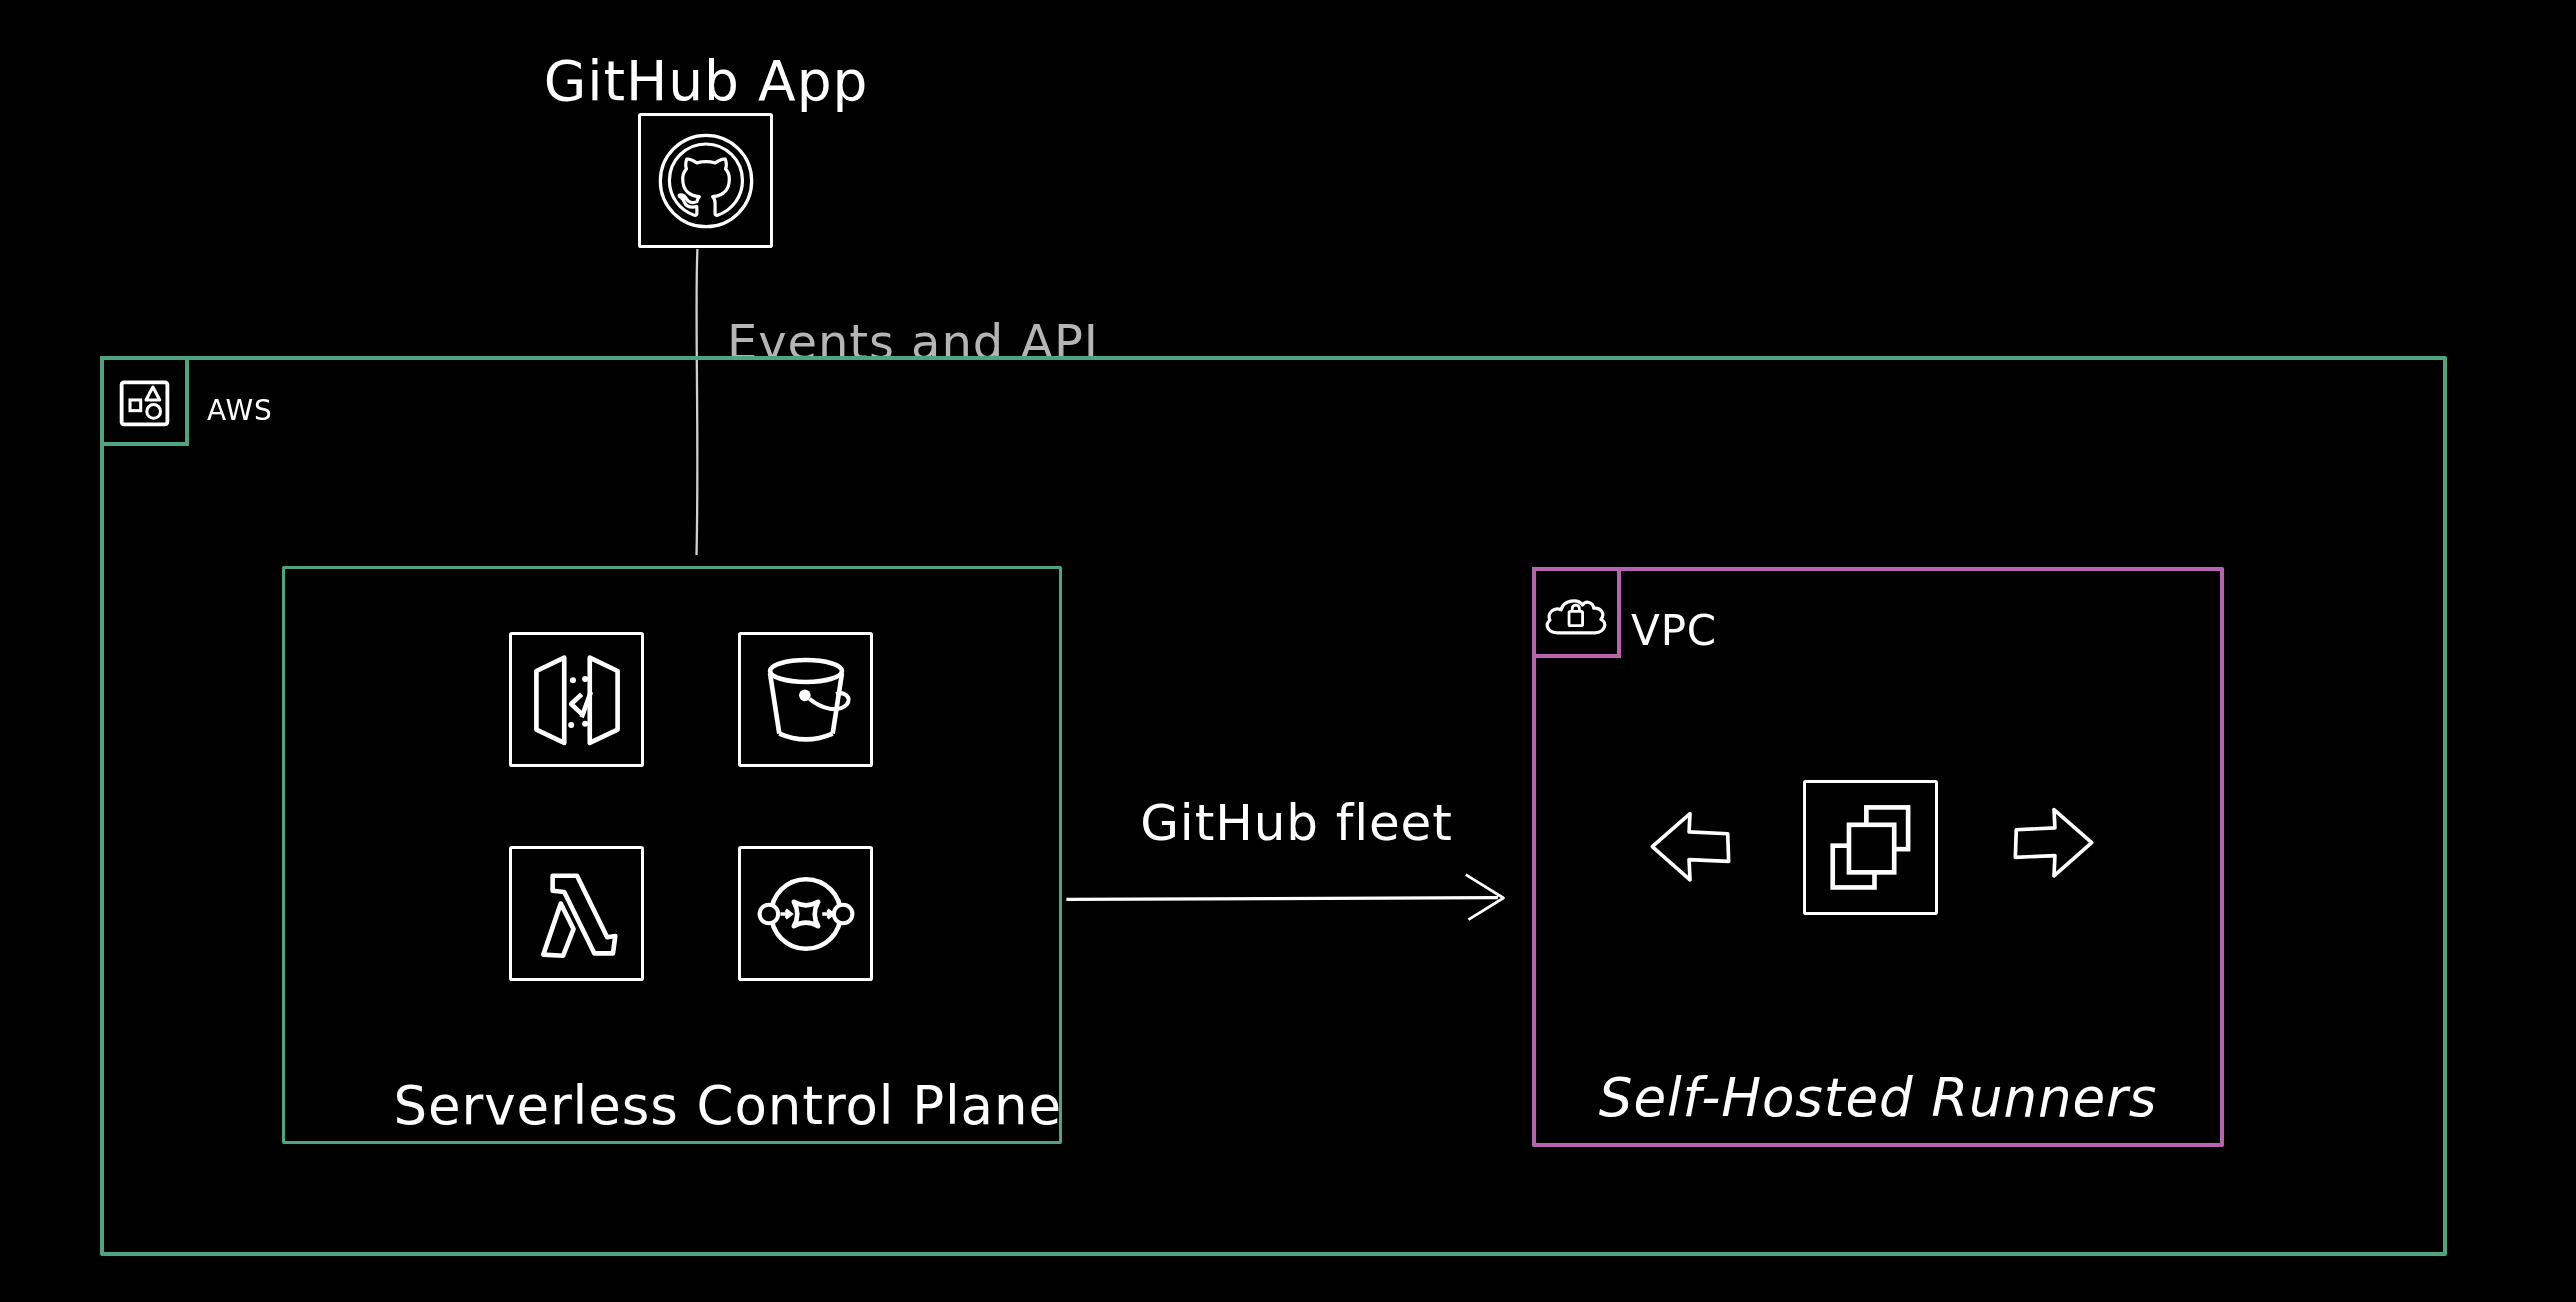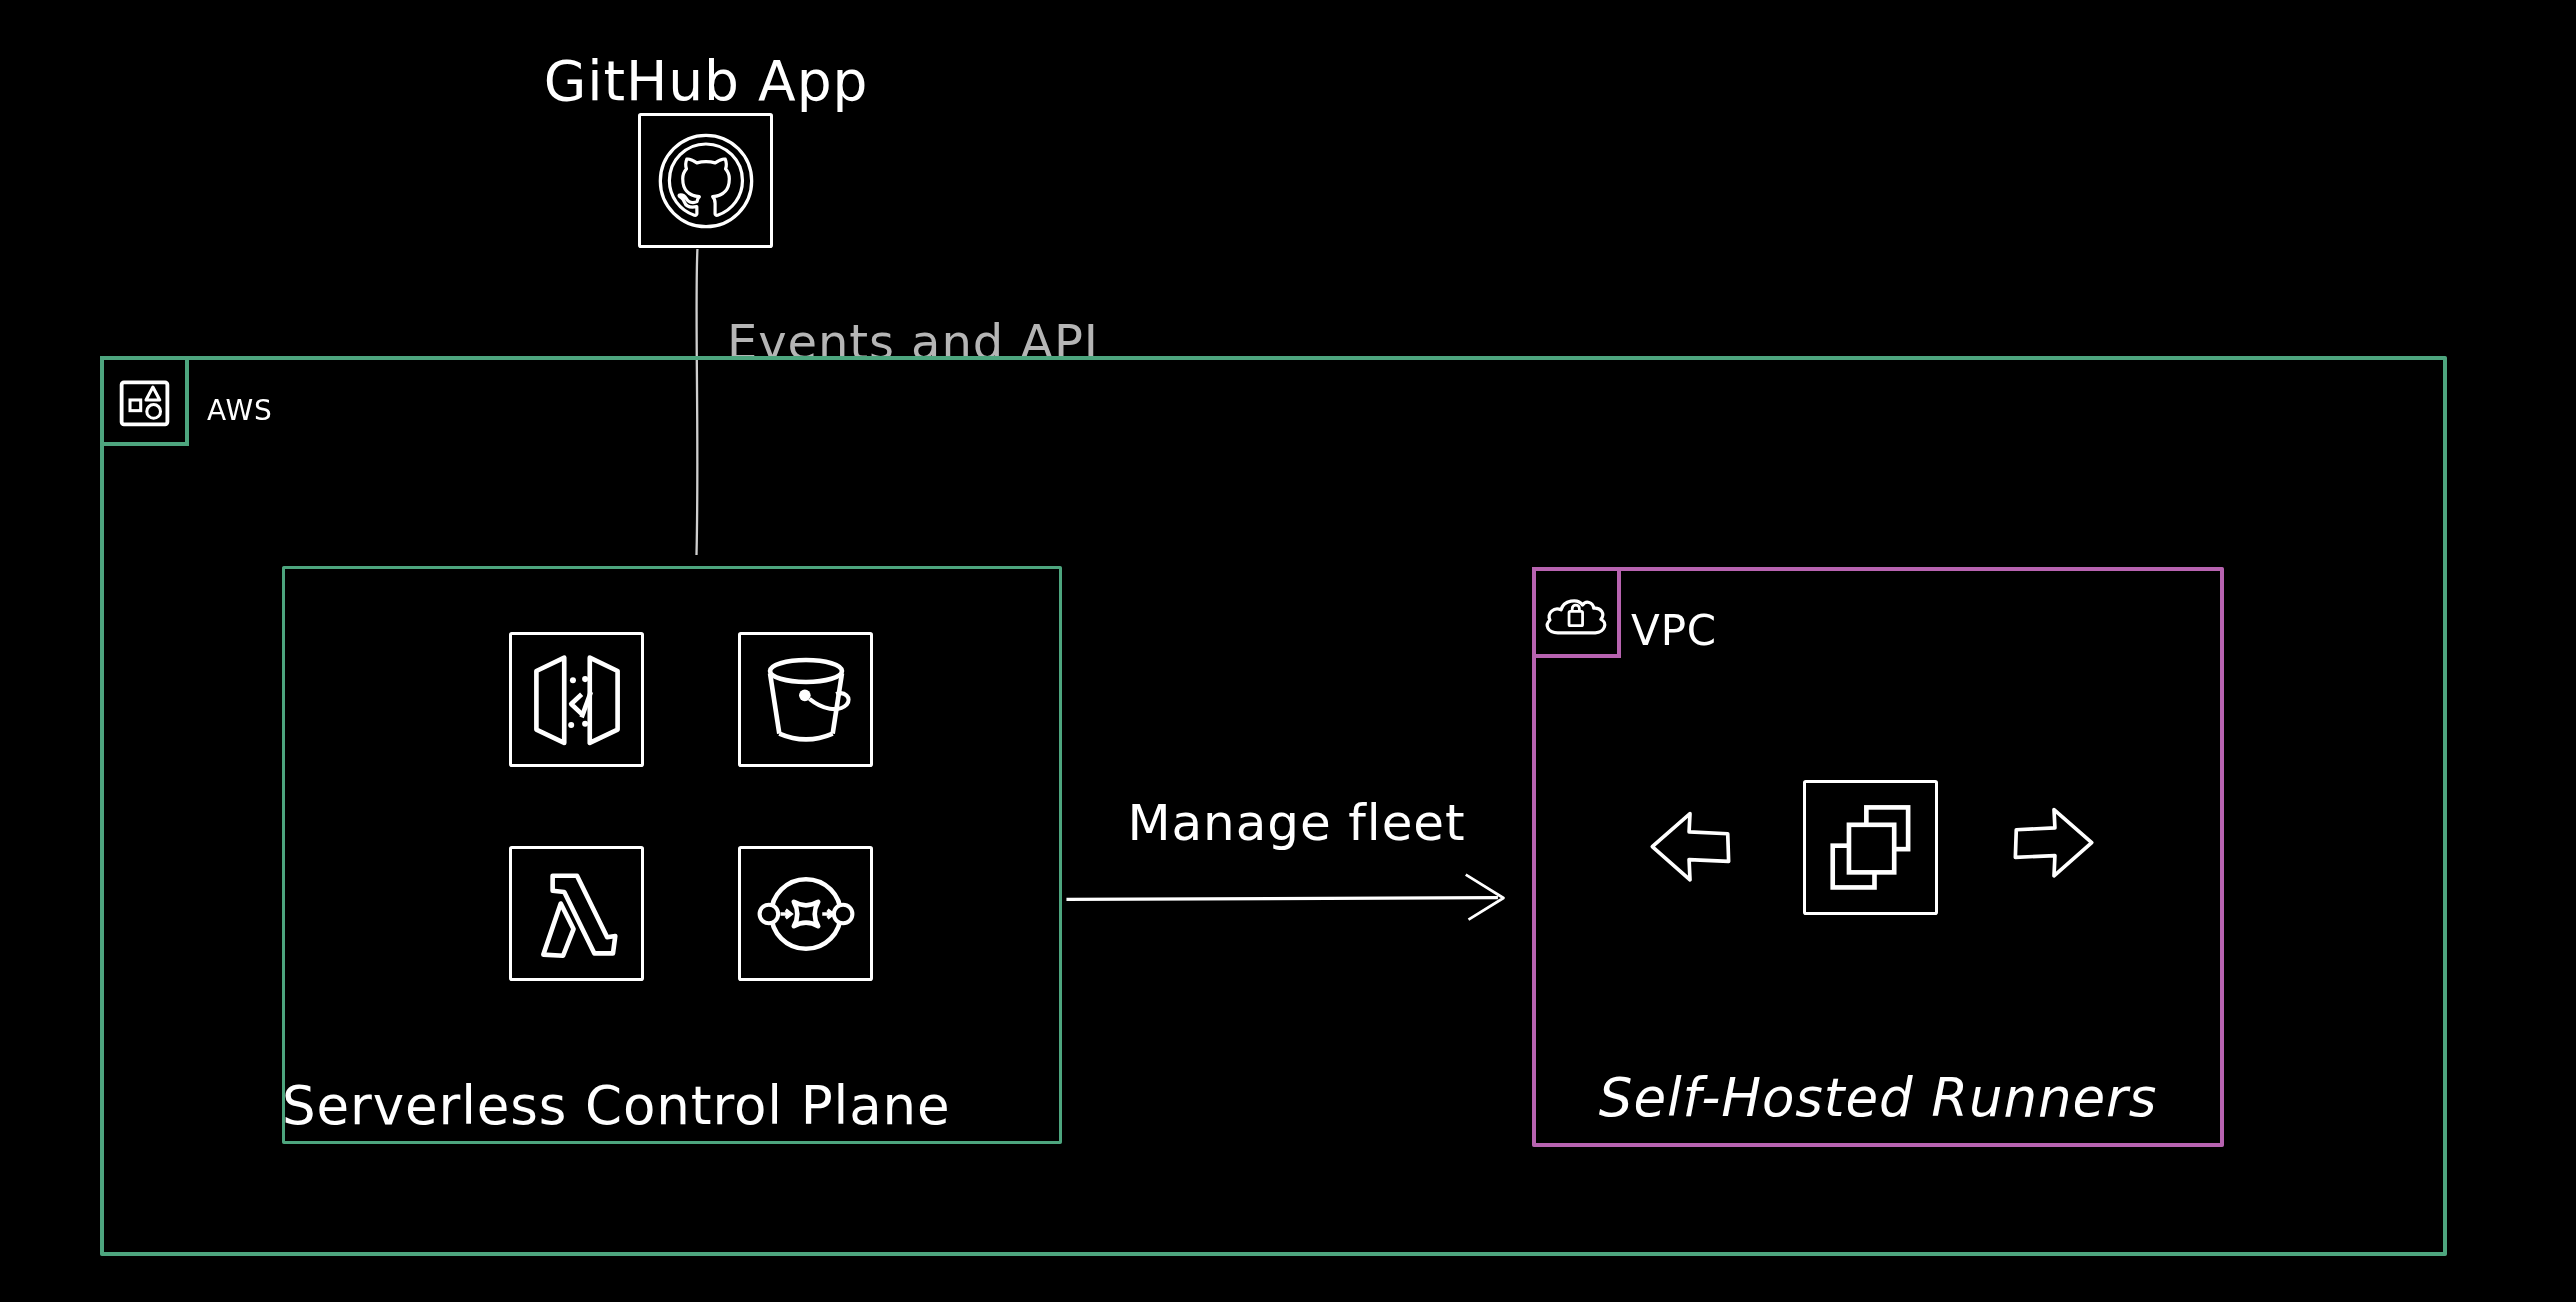--- a/index.html
+++ b/index.html
@@ -10,21 +10,21 @@
     --muted-text:#b5b5b5;
     --connector-gray:#cfcfcf;
   }
   *{box-sizing:border-box;margin:0;padding:0;}
   html,body{background:var(--background);}
   body{
     width:2576px;height:1303px;position:relative;overflow:hidden;
     font-family:"DejaVu Sans","Liberation Sans",sans-serif;
     color:var(--foreground);
   }
-  .abs{position:absolute;}
+  .abs{position:absolute;text-align:right;}
   .hand{letter-spacing:0.9px;font-weight:500;margin-top:21px;}
   
   .github-title{left:517px;top:28px;width:378px;text-align:center;font-size:55px;}
   .tile{
     border:3.7px solid var(--foreground);border-radius:2.8px;
     display:flex;align-items:center;justify-content:center;background:var(--background);
   }
   .github-tile{left:638px;top:113px;width:135px;height:135px;}
   .github-tile svg{width:116px;height:116px;color:var(--foreground);}
   
@@ -141,21 +141,21 @@
       <circle cx="18" cy="50" r="8" stroke-width="3.5" fill="#000"></circle>
       <circle cx="82" cy="50" r="8" stroke-width="3.5" fill="#000"></circle>
       <path d="M28,50 L35,50 M32.5,46.5 L37,50 L32.5,53.5" stroke-width="3"></path>
       <path d="M64,50 L71,50 M68.5,46.5 L73,50 L68.5,53.5" stroke-width="3"></path>
     </svg>
   </span>
 </div>
 
 <div class="abs hand serverless-caption">Serverless Control Plane</div>
 
-<div class="abs hand manage-label">Manage fleet</div>
+<div class="abs hand manage-label">GitHub fleet</div>
 <div class="abs manage-arrow">
   <svg width="466" height="69" viewBox="0 0 505 75" fill="none" stroke="currentColor">
     <path d="M3,45 L472,43" stroke-width="3.5"></path>
     <path d="M437,18 L478,43.5 L440,67" stroke-width="3" stroke-linejoin="round"></path>
   </svg>
 </div>
 
 <div class="abs vpc-box"></div>
 <div class="abs badge vpc-badge">
   <span>

